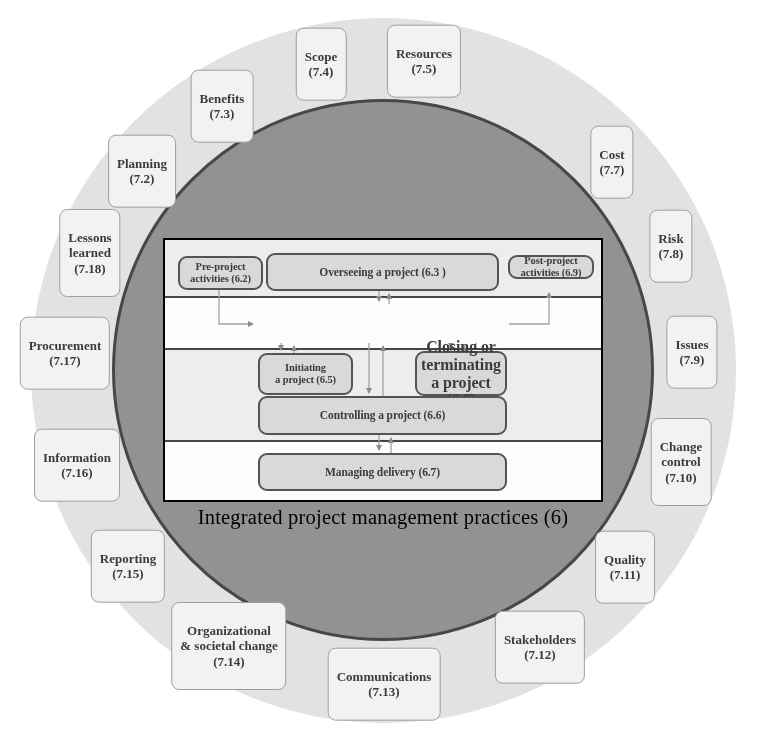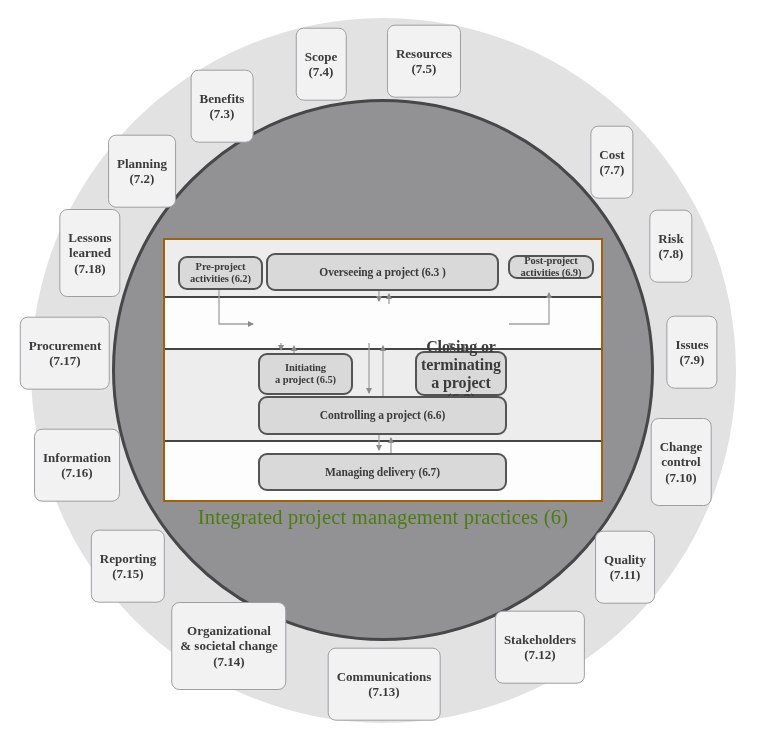--- a/index.html
+++ b/index.html
@@ -13,21 +13,21 @@
     border-radius:50%;background:#e2e2e2;
   }
   .inner-circle{
     position:absolute;left:112px;top:99px;width:542px;height:542px;
     border-radius:50%;background:#929295;border:3px solid #47474a;
     box-sizing:border-box;
   }
   
   .diagram{
     position:absolute;left:163px;top:238px;width:440px;height:264px;
-    border:2px solid #a16207;background:#ffffff;box-sizing:border-box;
+    border:2px solid #000000;background:#ffffff;box-sizing:border-box;
   }
   .band{position:absolute;left:0;width:436px;box-sizing:border-box;}
   .band-1{top:0;height:58px;background:#ededed;border-bottom:2px solid #454545;}
   .band-2{top:58px;height:52px;background:#fdfdfd;border-bottom:2px solid #454545;}
   .band-3{top:110px;height:92px;background:#ededed;border-bottom:2px solid #454545;}
   .band-4{top:202px;height:58px;background:#fdfdfd;}
   .arrows{position:absolute;left:0;top:0;width:436px;height:260px;z-index:2;pointer-events:none;}
   .fbox{
     position:absolute;z-index:3;background:#d9d9d9;border:2px solid #545454;border-radius:9px;
     display:flex;align-items:center;justify-content:center;text-align:center;
@@ -38,21 +38,21 @@
   .fb-overseeing{left:101px;top:13px;width:233px;height:38px;}
   .fb-post{left:343px;top:15px;width:86px;height:24px;font-size:10.5px;}
   .fb-directing{left:93px;top:64px;width:249px;height:39px;}
   .fb-initiating{left:93px;top:113px;width:95px;height:42px;font-size:10.5px;}
   .fb-closing{left:250px;top:111px;width:92px;height:45px;font-size:16px;}
   .fb-controlling{left:93px;top:156px;width:249px;height:39px;}
   .fb-managing{left:93px;top:213px;width:249px;height:38px;}
   
   .caption{
     position:absolute;left:383px;top:517px;transform:translate(-50%,-50%);
-    font-size:20.5px;color:#4d7c0f;white-space:nowrap;z-index:2;letter-spacing:0.2px;
+    font-size:20.5px;color:#000000;white-space:nowrap;z-index:2;letter-spacing:0.2px;
   }
   
   .rlabel{
     position:absolute;transform:translate(-50%,-50%);z-index:4;
     background:#f2f2f2;border:1.5px solid #9b9fa3;border-radius:8px;
     padding:20px 8px;text-align:center;white-space:pre-line;
     font-weight:bold;font-size:13px;line-height:1.18;color:#3b3b3b;
   }
   .rl-planning{left:142px;top:171px;}
   .rl-benefits{left:222px;top:106px;}

